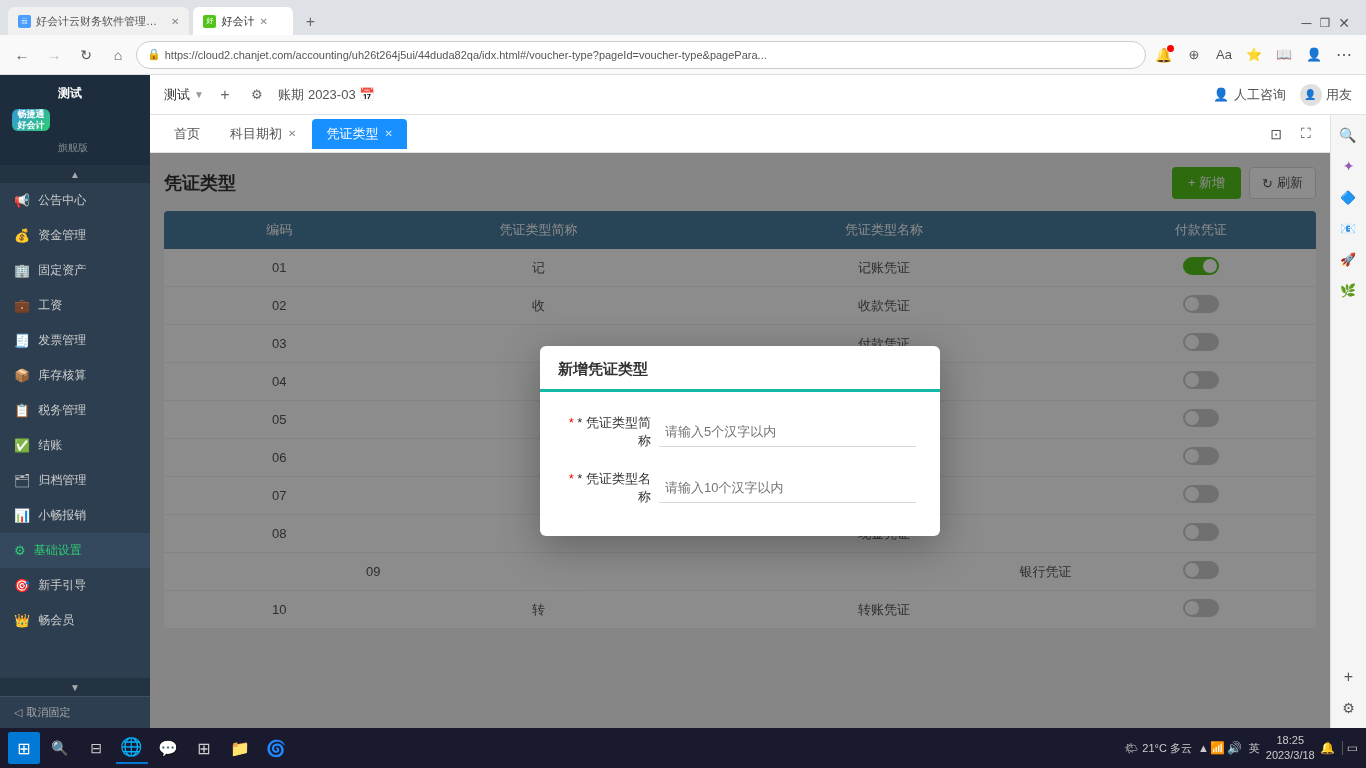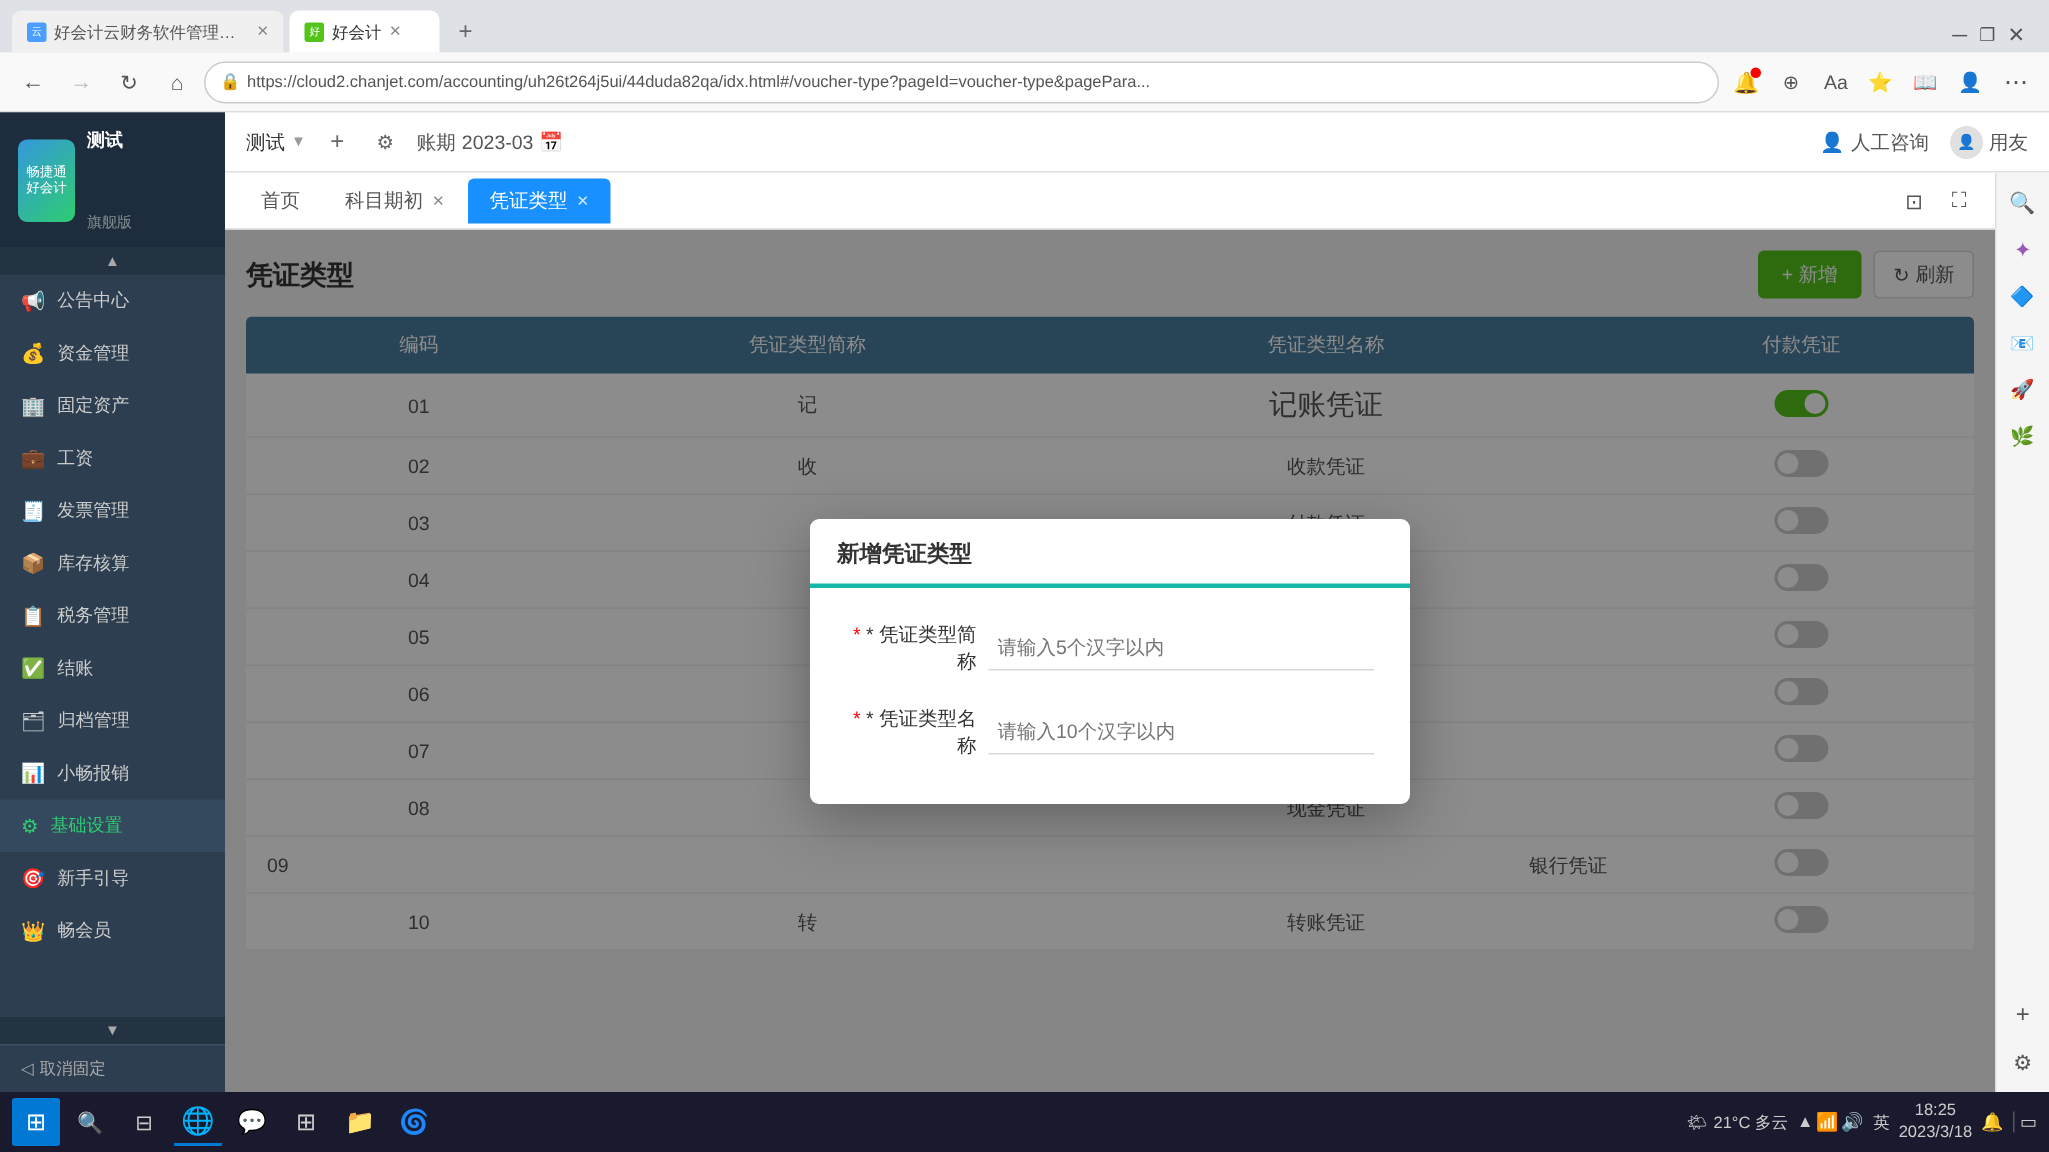--- a/index.html
+++ b/index.html
@@ -46,21 +46,21 @@
     <span style="width:28px;height:28px;display:flex;align-items:center;justify-content:center;border-radius:50%;cursor:pointer;color:#555;font-size:13px;">📖</span>
     <span style="width:28px;height:28px;display:flex;align-items:center;justify-content:center;border-radius:50%;cursor:pointer;color:#555;font-size:13px;">👤</span>
     <span style="width:28px;height:28px;display:flex;align-items:center;justify-content:center;border-radius:50%;cursor:pointer;color:#555;font-size:16px;">⋯</span>
   </div>
 </div>
 
 <div style="display:flex; height:calc(768px - 115px);">
 
   <div style="width:150px; background:#2c3e50; display:flex; flex-direction:column; flex-shrink:0;">
     <div style="background:#1e2d3d; padding:10px 12px; display:flex; align-items:center; gap:8px;">
-      <div style="width:38px;height:55px;background:linear-gradient(135deg,#3498db,#2ecc71);border-radius:6px;display:flex;align-items:center;justify-content:center;color:white;font-size:9px;font-weight:normal;text-align:center;line-height:1.2;">畅捷通<br>好会计</div>
+      <div style="width:38px;height:22px;background:linear-gradient(135deg,#3498db,#2ecc71);border-radius:6px;display:flex;align-items:center;justify-content:center;color:white;font-size:9px;font-weight:bold;text-align:center;line-height:1.2;">畅捷通<br>好会计</div>
       <div>
         <div style="color:white;font-size:12px;font-weight:bold;">测试</div>
         <div style="color:#7f8c8d;font-size:10px;margin-top:39px;">旗舰版</div>
       </div>
     </div>
 
     <div style="height:18px;background:#243342;display:flex;align-items:center;justify-content:center;color:#aaa;cursor:pointer;font-size:10px;">▲</div>
 
     <div style="flex:1;overflow:hidden;">
       <div style="display:flex;align-items:center;gap:8px;padding:9px 14px;color:#ccc;cursor:pointer;font-size:12px;">
@@ -190,21 +190,21 @@
                   <th style="padding:10px 14px;font-size:13px;font-weight:normal;width:20%;">编码</th>
                   <th style="padding:10px 14px;text-align:center;font-size:13px;font-weight:normal;width:25%;">凭证类型简称</th>
                   <th style="padding:10px 14px;text-align:center;font-size:13px;font-weight:normal;width:35%;">凭证类型名称</th>
                   <th style="padding:10px 14px;text-align:center;font-size:13px;font-weight:normal;width:20%;">付款凭证</th>
                 </tr>
               </thead>
               <tbody id="table-body">
               <tr style="border-bottom: 1px solid rgb(238, 238, 238);">
                     <td style="padding: 8px 14px; text-align: center; font-size: 13px; color: rgb(85, 85, 85);">01</td>
                     <td style="padding: 8px 14px; text-align: center; font-size: 13px; color: rgb(85, 85, 85);">记</td>
-                    <td style="padding: 8px 14px; text-align: center; font-size: 19px; color: rgb(85, 85, 85);">记账凭证</td>
+                    <td style="padding: 8px 14px; text-align: center; font-size: 13px; color: rgb(85, 85, 85);">记账凭证</td>
                     <td style="padding: 8px 14px; text-align: center;"><div style="width: 36px; height: 18px; border-radius: 9px; display: inline-block; position: relative; cursor: pointer; background: rgb(82, 196, 26);"><div style="width: 14px; height: 14px; background: white; border-radius: 50%; position: absolute; top: 2px; left: 20px;"></div></div></td>
                   </tr>
                   <tr style="border-bottom: 1px solid rgb(238, 238, 238);">
                     <td style="padding: 8px 14px; text-align: center; font-size: 13px; color: rgb(85, 85, 85);">02</td>
                     <td style="padding: 8px 14px; text-align: center; font-size: 13px; color: rgb(85, 85, 85);">收</td>
                     <td style="padding: 8px 14px; text-align: center; font-size: 13px; color: rgb(85, 85, 85);">收款凭证</td>
                     <td style="padding: 8px 14px; text-align: center;"><div style="width: 36px; height: 18px; border-radius: 9px; display: inline-block; position: relative; cursor: pointer; background: rgb(204, 204, 204);"><div style="width: 14px; height: 14px; background: white; border-radius: 50%; position: absolute; top: 2px; left: 2px;"></div></div></td>
                   </tr>
                   <tr style="border-bottom: 1px solid rgb(238, 238, 238);">
                     <td style="padding: 8px 14px; text-align: center; font-size: 13px; color: rgb(85, 85, 85);">03</td>
@@ -236,21 +236,21 @@
                     <td style="padding: 8px 14px; text-align: center; font-size: 13px; color: rgb(85, 85, 85);">付款凭证</td>
                     <td style="padding: 8px 14px; text-align: center;"><div style="width: 36px; height: 18px; border-radius: 9px; display: inline-block; position: relative; cursor: pointer; background: rgb(204, 204, 204);"><div style="width: 14px; height: 14px; background: white; border-radius: 50%; position: absolute; top: 2px; left: 2px;"></div></div></td>
                   </tr>
                   <tr style="border-bottom: 1px solid rgb(238, 238, 238);">
                     <td style="padding: 8px 14px; text-align: center; font-size: 13px; color: rgb(85, 85, 85);">08</td>
                     <td style="padding: 8px 14px; text-align: center; font-size: 13px; color: rgb(85, 85, 85);"></td>
                     <td style="padding: 8px 14px; text-align: center; font-size: 13px; color: rgb(85, 85, 85);">现金凭证</td>
                     <td style="padding: 8px 14px; text-align: center;"><div style="width: 36px; height: 18px; border-radius: 9px; display: inline-block; position: relative; cursor: pointer; background: rgb(204, 204, 204);"><div style="width: 14px; height: 14px; background: white; border-radius: 50%; position: absolute; top: 2px; left: 2px;"></div></div></td>
                   </tr>
                   <tr style="border-bottom: 1px solid rgb(238, 238, 238);">
-                    <td style="padding: 8px 14px; text-align: left; font-size: 13px; color: rgb(85, 85, 85);">09</td>
+                    <td style="padding: 8px 14px; text-align: right; font-size: 13px; color: rgb(85, 85, 85);">09</td>
                     <td style="padding: 8px 14px; text-align: center; font-size: 13px; color: rgb(85, 85, 85);"></td>
                     <td style="padding: 8px 14px; text-align: right; font-size: 13px; color: rgb(85, 85, 85);">银行凭证</td>
                     <td style="padding: 8px 14px; text-align: center;"><div style="width: 36px; height: 18px; border-radius: 9px; display: inline-block; position: relative; cursor: pointer; background: rgb(204, 204, 204);"><div style="width: 14px; height: 14px; background: white; border-radius: 50%; position: absolute; top: 2px; left: 2px;"></div></div></td>
                   </tr>
                   <tr style="border-bottom: 1px solid rgb(238, 238, 238);">
                     <td style="padding: 8px 14px; text-align: center; font-size: 13px; color: rgb(85, 85, 85);">10</td>
                     <td style="padding: 8px 14px; text-align: center; font-size: 13px; color: rgb(85, 85, 85);">转</td>
                     <td style="padding: 8px 14px; text-align: center; font-size: 13px; color: rgb(85, 85, 85);">转账凭证</td>
                     <td style="padding: 8px 14px; text-align: center;"><div style="width: 36px; height: 18px; border-radius: 9px; display: inline-block; position: relative; cursor: pointer; background: rgb(204, 204, 204);"><div style="width: 14px; height: 14px; background: white; border-radius: 50%; position: absolute; top: 2px; left: 2px;"></div></div></td>
                   </tr>

